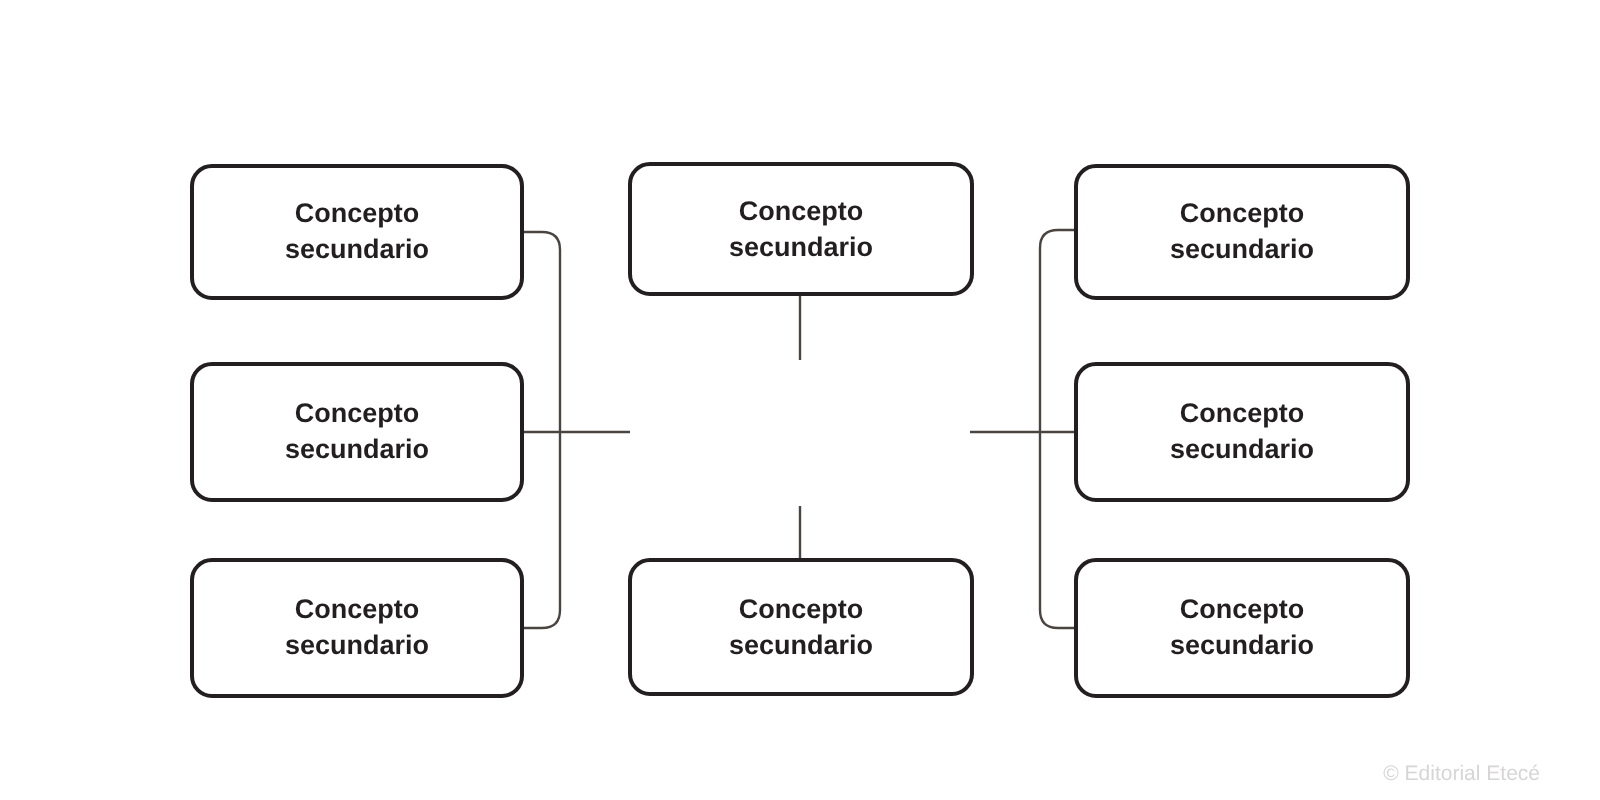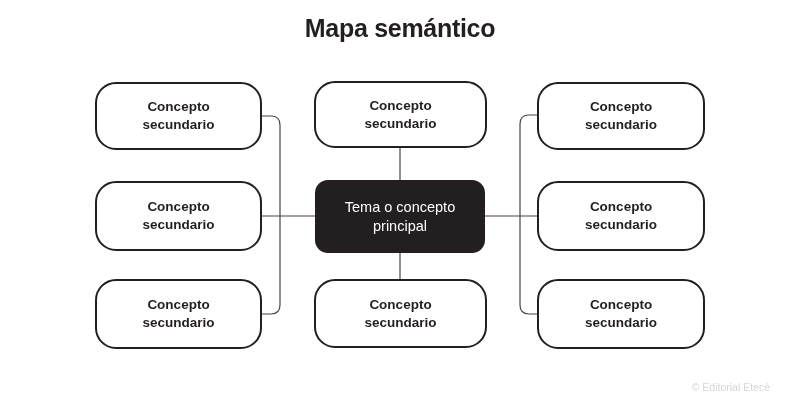--- a/index.html
+++ b/index.html
@@ -16,21 +16,21 @@
     text-align: center;
     font-size: 25px; font-weight: bold;
     color: #231f20; letter-spacing: -0.3px;
   }
   .connectors { position: absolute; left: 0; top: 0; width: 800px; height: 400px; }
   .connectors path { fill: none; stroke: #4b4542; stroke-width: 1.2; }
   .node {
     position: absolute;
     display: flex; align-items: center; justify-content: center;
     text-align: center;
-    border-radius: 21px;
+    border-radius: 11px;
     box-sizing: border-box;
     white-space: pre-line;
   }
   .secondary {
     background: #ffffff;
     border: 2.3px solid #231f20;
     color: #231f20;
     font-weight: bold;
     font-size: 13.5px; line-height: 18px;
   }
@@ -51,43 +51,40 @@
   .footer {
     position: absolute; right: 30px; top: 381px;
     font-size: 10.5px; color: #d7d5d5;
   }
 </style>
 </head>
 <body>
 
 <div class="canvas">
 
-  <h1 class="title">Mapa semántico</h1>
 
   <svg class="connectors" viewBox="0 0 800 400" width="800" height="400" aria-hidden="true">
     <path d="M262,116 H271 Q280,116 280,125 V305 Q280,314 271,314 H262"></path>
     <path d="M262,216 H315"></path>
     <path d="M537,115 H529 Q520,115 520,124 V305 Q520,314 529,314 H537"></path>
     <path d="M485,216 H537"></path>
     <path d="M400,148 V180"></path>
     <path d="M400,253 V279"></path>
   </svg>
 
   <div class="node secondary n-left row1">Concepto
 secundario</div>
   <div class="node secondary n-left row2">Concepto
 secundario</div>
   <div class="node secondary n-left row3">Concepto
 secundario</div>
 
   <div class="node secondary n-center-top">Concepto
 secundario</div>
 
-  <div class="node central n-central">Tema o concepto
-principal</div>
 
   <div class="node secondary n-center-bottom">Concepto
 secundario</div>
 
   <div class="node secondary n-right row1">Concepto
 secundario</div>
   <div class="node secondary n-right row2">Concepto
 secundario</div>
   <div class="node secondary n-right row3">Concepto
 secundario</div>

